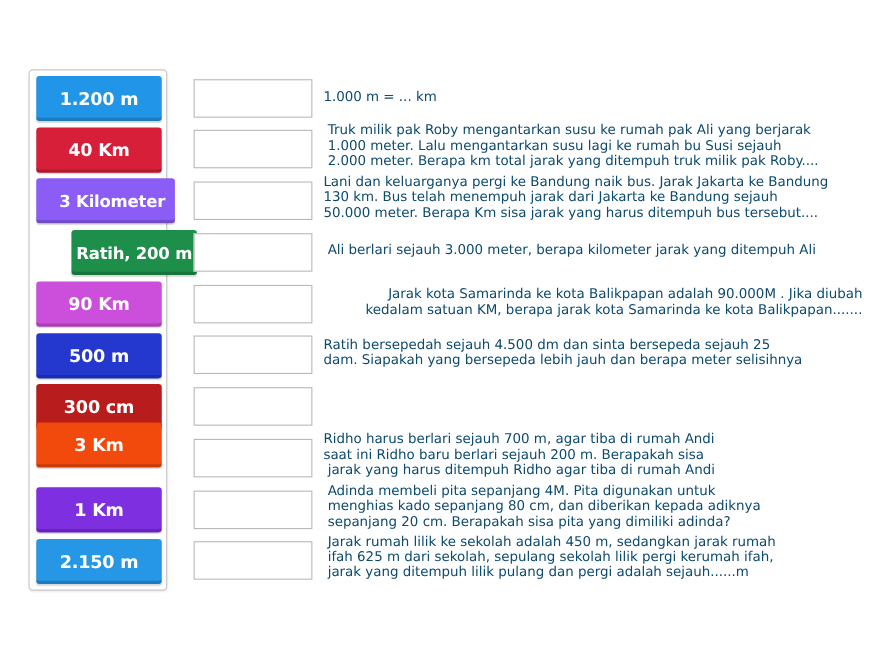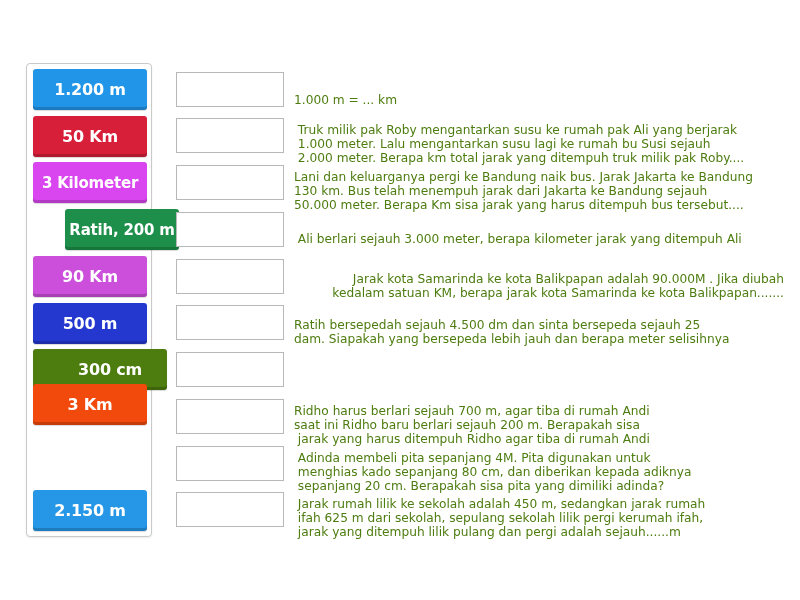--- a/index.html
+++ b/index.html
@@ -52,39 +52,39 @@
       height: 33px;
       border: 1px solid #b8b8b8;
       background: #ffffff;
     }
     .question {
       position: absolute;
       left: 294px;
       width: 490px;
       font-size: 12.2px;
       line-height: 14px;
-      color: #4d7c0f;
+      color: #0c4a6e;
       white-space: pre;
-      margin-top: 12px;
     }
   </style>
 </head>
 <body>
 
 <div class="stage">
 
   <div class="tile-panel">
     <div class="tile" style="top:5px;background:#2196e8;">1.200 m</div>
-    <div class="tile" style="top:52px;background:#d81f3a;">50 Km</div>
-    <div class="tile small-text" style="top:98px;background:#d946ef;">3 Kilometer</div>
+    <div class="tile" style="top:52px;background:#d81f3a;">40 Km</div>
+    <div class="tile small-text" style="top:98px;background:#8b5cf6;padding-left:12px;">3 Kilometer</div>
     <div class="tile small-text" style="top:145px;background:#1d8f4a;margin-left:32px;">Ratih, 200 m</div>
     <div class="tile" style="top:192px;background:#cc4fdb;">90 Km</div>
     <div class="tile" style="top:239px;background:#2438cf;">500 m</div>
-    <div class="tile" style="top:285px;background:#4d7c0f;padding-left:20px;">300 cm</div>
+    <div class="tile" style="top:285px;background:#b91c1c;">300 cm</div>
     <div class="tile" style="top:320px;background:#f24a0c;">3 Km</div>
+    <div class="tile" style="top:379px;background:#7e2fe0;">1 Km</div>
     <div class="tile" style="top:426px;background:#2597e6;">2.150 m</div>
   </div>
 
   <div class="drop-box" style="top:72px;"></div>
   <div class="drop-box" style="top:118px;"></div>
   <div class="drop-box" style="top:165px;"></div>
   <div class="drop-box" style="top:212px;"></div>
   <div class="drop-box" style="top:259px;"></div>
   <div class="drop-box" style="top:305px;"></div>
   <div class="drop-box" style="top:352px;"></div>

